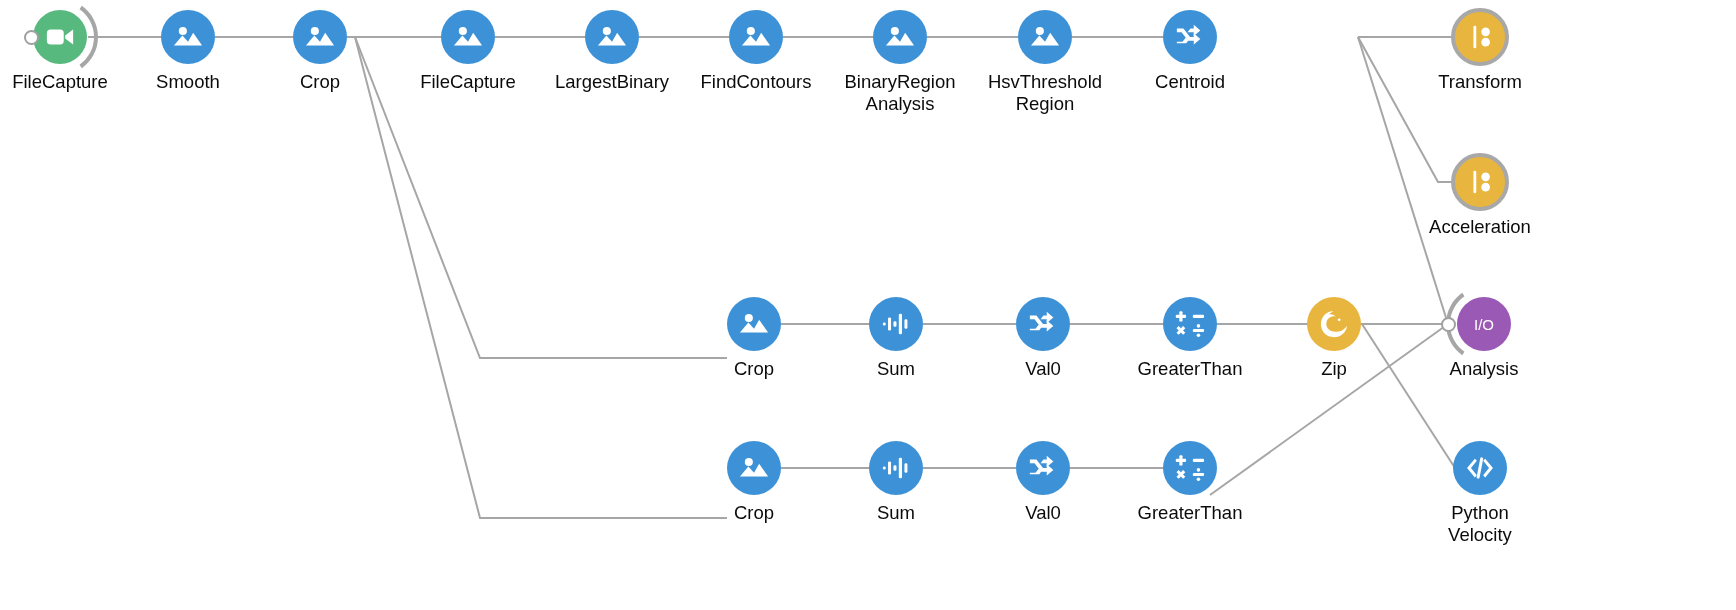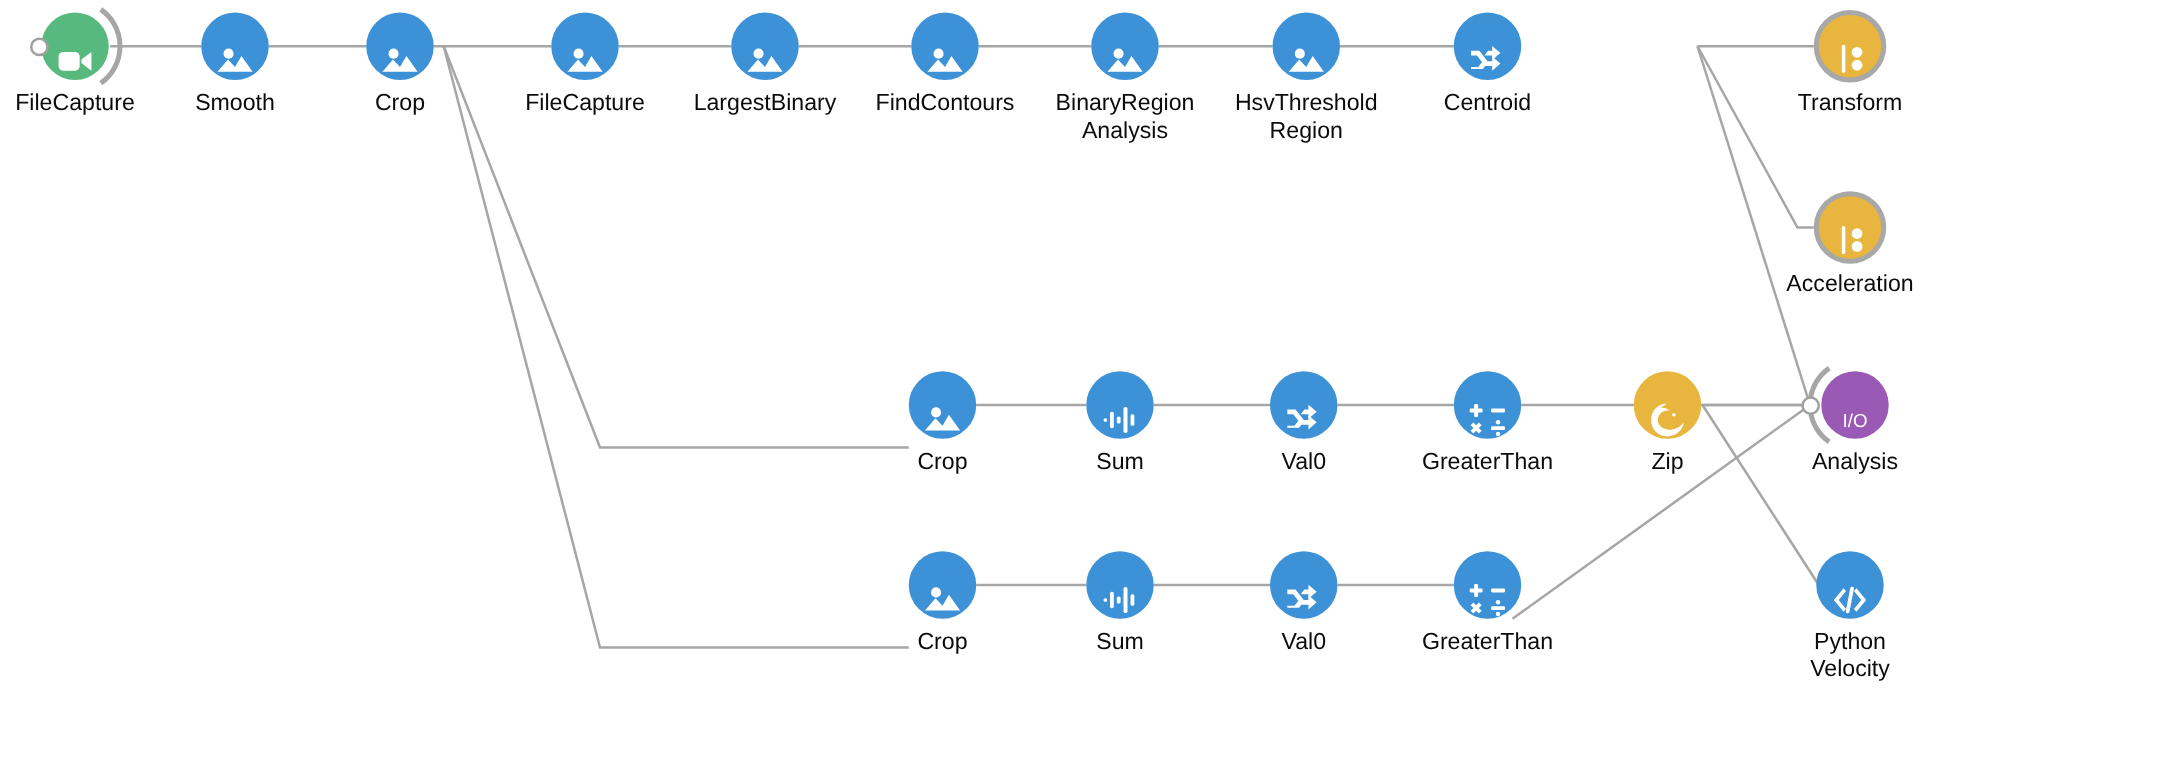--- a/index.html
+++ b/index.html
@@ -32,21 +32,21 @@
   }
   .node-disc {
     position: absolute;
     left: -27px;
     top: -27px;
     width: 54px;
     height: 54px;
     border-radius: 50%;
     box-sizing: border-box;
     display: flex;
-    align-items: flex-end;
+    align-items: center;
     justify-content: center;
   }
   .node-disc.ringed {
     left: -29px;
     top: -29px;
     width: 58px;
     height: 58px;
     border: 4px solid #a8a8a8;
   }
   .node-label {

